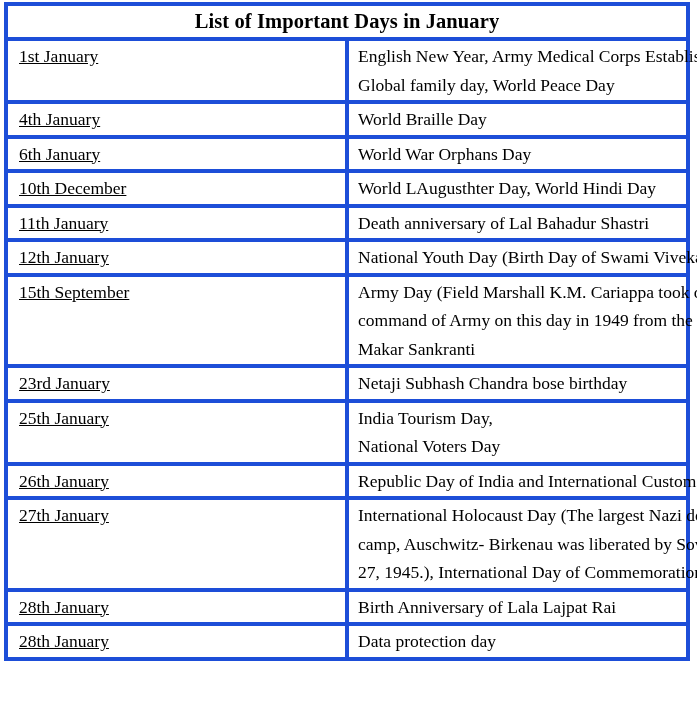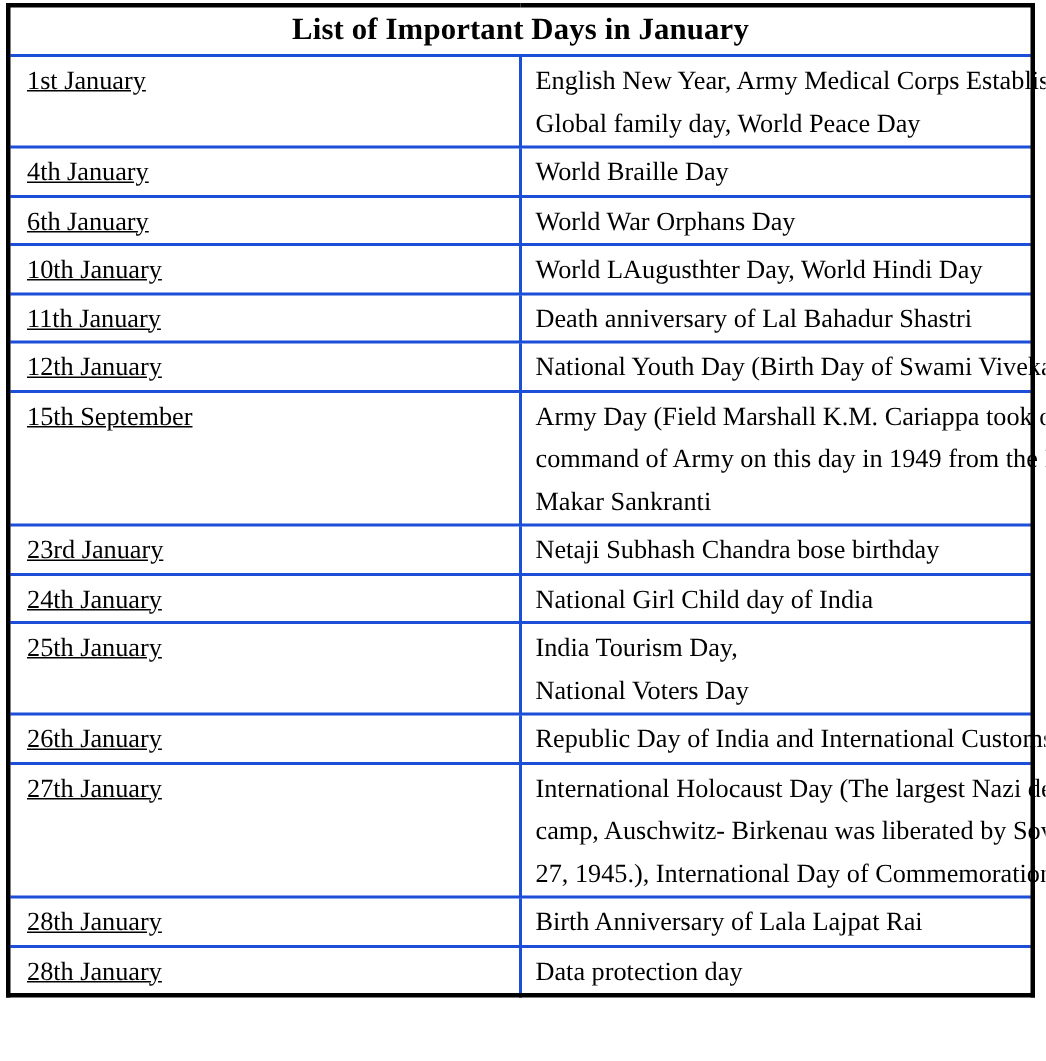--- a/index.html
+++ b/index.html
@@ -26,21 +26,21 @@
   table.days-table {
     border-collapse: collapse;
     width: 686px;
     table-layout: fixed;
     background: #ffffff;
     border: 3px solid #000000;
   }
 
   table.days-table td,
   table.days-table th {
-    border: 2px solid #1d4ed8;
+    border: 4px solid #1d4ed8;
     vertical-align: top;
     background: #ffffff;
   }
 
   .title-cell {
     text-align: center;
     font-weight: bold;
     font-size: 20.5px;
     line-height: 26px;
     padding: 2px 4px 3px 4px;
@@ -94,21 +94,21 @@
             <span class="line">World Braille Day</span>
           </td>
         </tr>
         <tr>
           <td class="date-cell">6th January</td>
           <td class="event-cell">
             <span class="line">World War Orphans Day</span>
           </td>
         </tr>
         <tr>
-          <td class="date-cell">10th January</td>
+          <td class="date-cell">10th December</td>
           <td class="event-cell">
             <span class="line">World LAugusthter Day, World Hindi Day</span>
           </td>
         </tr>
         <tr>
           <td class="date-cell">11th January</td>
           <td class="event-cell">
             <span class="line">Death anniversary of Lal Bahadur Shastri</span>
           </td>
         </tr>
@@ -123,26 +123,20 @@
           <td class="event-cell">
             <span class="line">Army Day (Field Marshall K.M. Cariappa took over the</span>
             <span class="line">command of Army on this day in 1949 from the British), Pongal,</span>
             <span class="line">Makar Sankranti</span>
           </td>
         </tr>
         <tr>
           <td class="date-cell">23rd January</td>
           <td class="event-cell">
             <span class="line">Netaji Subhash Chandra bose birthday</span>
-          </td>
-        </tr>
-        <tr>
-          <td class="date-cell">24th January</td>
-          <td class="event-cell">
-            <span class="line">National Girl Child day of India</span>
           </td>
         </tr>
         <tr>
           <td class="date-cell">25th January</td>
           <td class="event-cell">
             <span class="line">India Tourism Day,</span>
             <span class="line">National Voters Day</span>
           </td>
         </tr>
         <tr>

